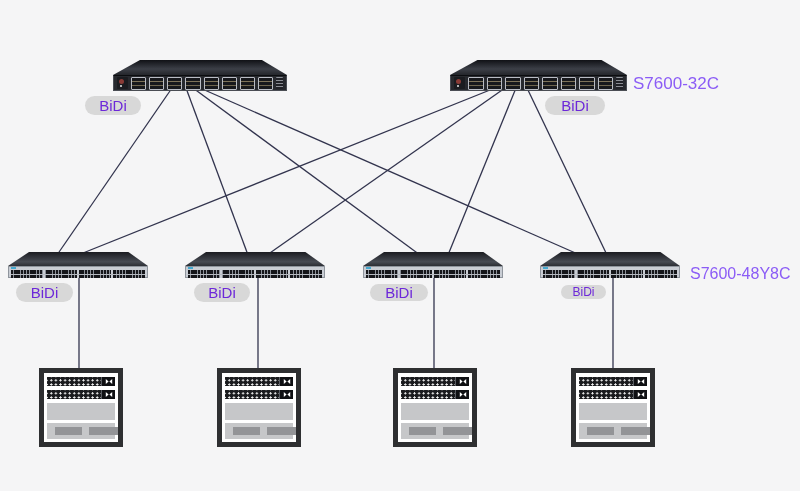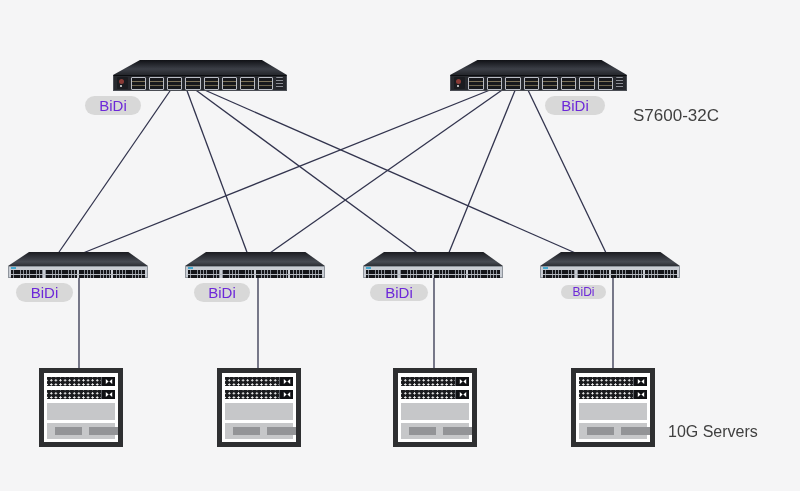--- a/index.html
+++ b/index.html
@@ -54,21 +54,21 @@
   .sq.d1{left:8px;top:3px;background:#7c7d80;} .sq.d2{left:16px;top:3px;background:#7c7d80;}
   .sq.w1{left:8px;top:10px;background:#fff;}   .sq.w2{left:16px;top:10px;background:#fff;}
   .disp{left:26px;right:3px;top:2px;bottom:2px;background:#dfe0e1;}
   .srv-bottom{left:3px;right:3px;top:50px;height:16px;background:#c6c7c9;}
   .bay{position:absolute;top:4px;height:8px;background:#939497;}
   .bay.b1{left:8px;width:27px;} .bay.b2{left:42px;width:29px;}
 
   
   .pill{position:absolute;z-index:3;display:flex;align-items:center;justify-content:center;
     background:#d8d8d8;border-radius:11px;color:#6d28d9;}
-  .model-label{position:absolute;z-index:3;color:#404040;white-space:nowrap;margin-top:32px;}
+  .model-label{position:absolute;z-index:3;color:#8b5cf6;white-space:nowrap;}
 </style>
 </head>
 <body>
 
 <div class="stage">
 
   <svg id="wires" width="800" height="491">
       <line x1="172" y1="88" x2="57" y2="255" stroke="#32344e" stroke-width="1.3"></line>
       <line x1="186" y1="88" x2="248" y2="255" stroke="#32344e" stroke-width="1.3"></line>
       <line x1="193" y1="88" x2="420" y2="255" stroke="#32344e" stroke-width="1.3"></line>
@@ -236,15 +236,15 @@
   </div>
 
   <div class="pill" style="left:85px;top:96px;width:56px;height:19px;font-size:15px">BiDi</div>
   <div class="pill" style="left:545px;top:96px;width:60px;height:19px;font-size:15px">BiDi</div>
   <div class="pill" style="left:16px;top:283px;width:57px;height:19px;font-size:15px">BiDi</div>
   <div class="pill" style="left:194px;top:283px;width:56px;height:19px;font-size:15px">BiDi</div>
   <div class="pill" style="left:370px;top:284px;width:58px;height:17px;font-size:15px">BiDi</div>
   <div class="pill" style="left:561px;top:285px;width:45px;height:14px;font-size:12px">BiDi</div>
 
   <div class="model-label" style="left:633px;top:74px;font-size:17px">S7600-32C</div>
-  <div class="model-label" style="left:668px;top:391px;font-size:16px">10G Servers</div>
+  <div class="model-label" style="left:690px;top:265px;font-size:16px">S7600-48Y8C</div>
 
 </div>
 
 </body></html>

